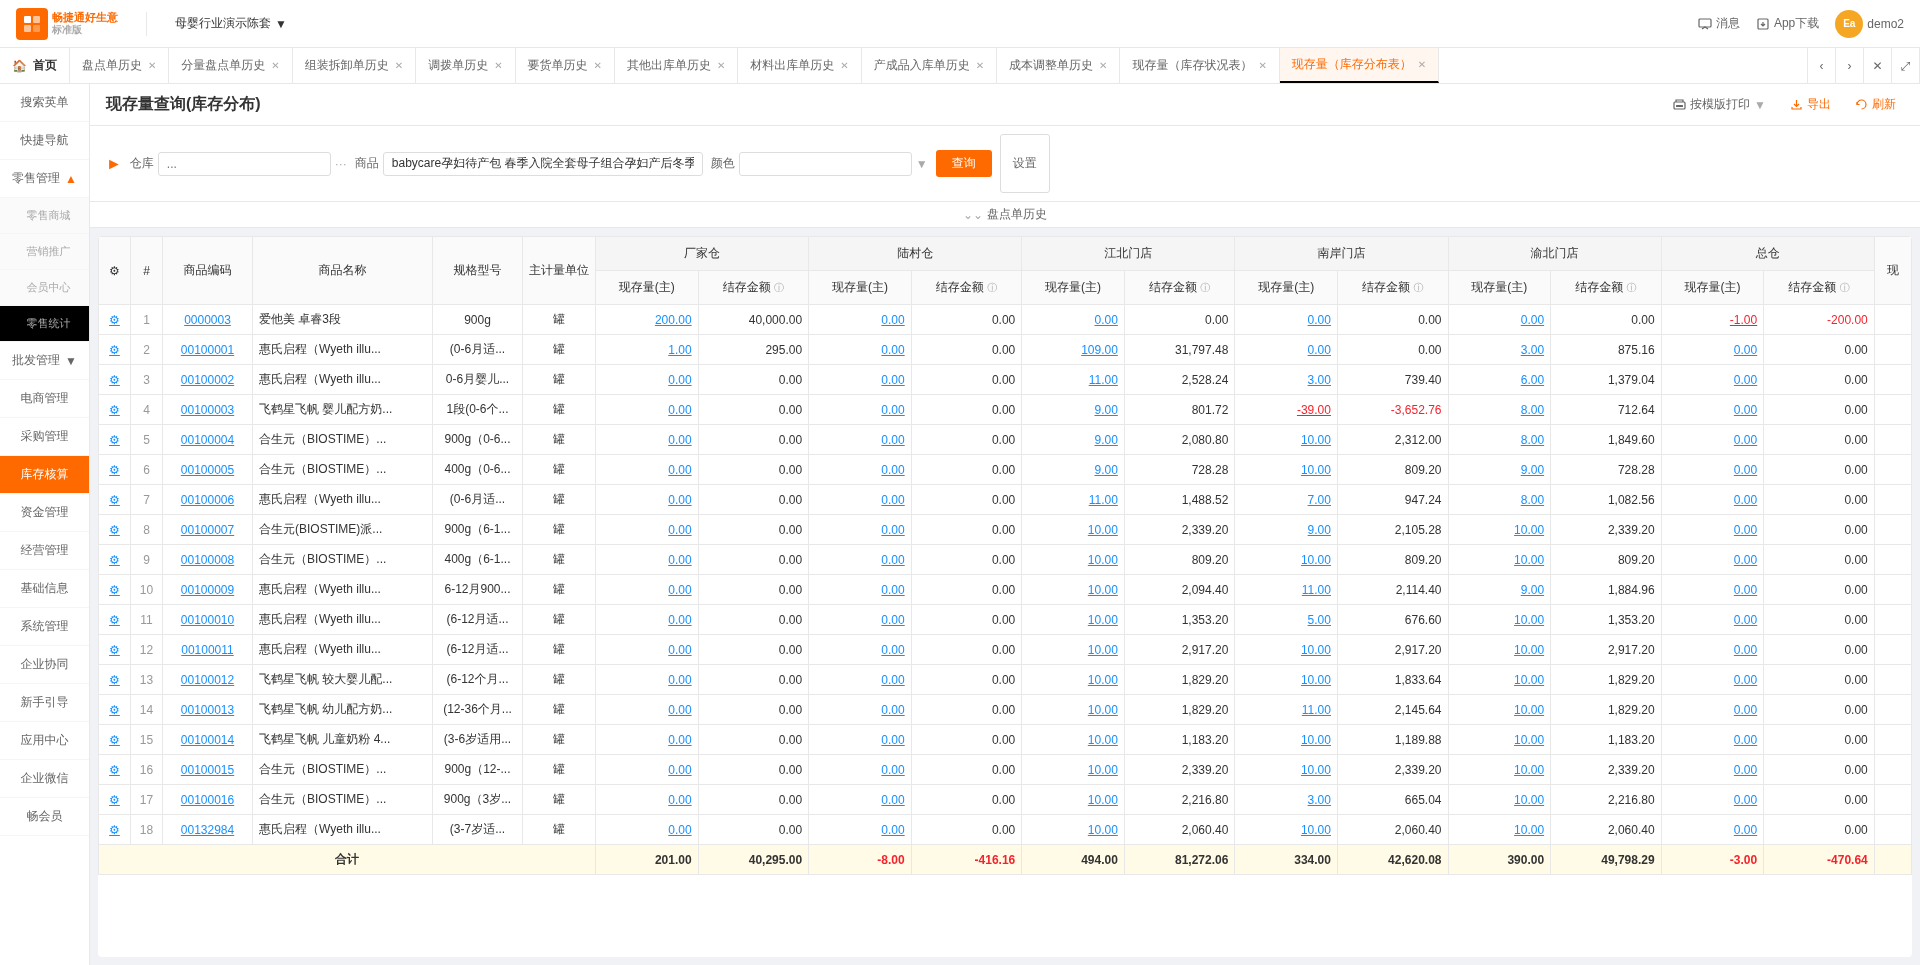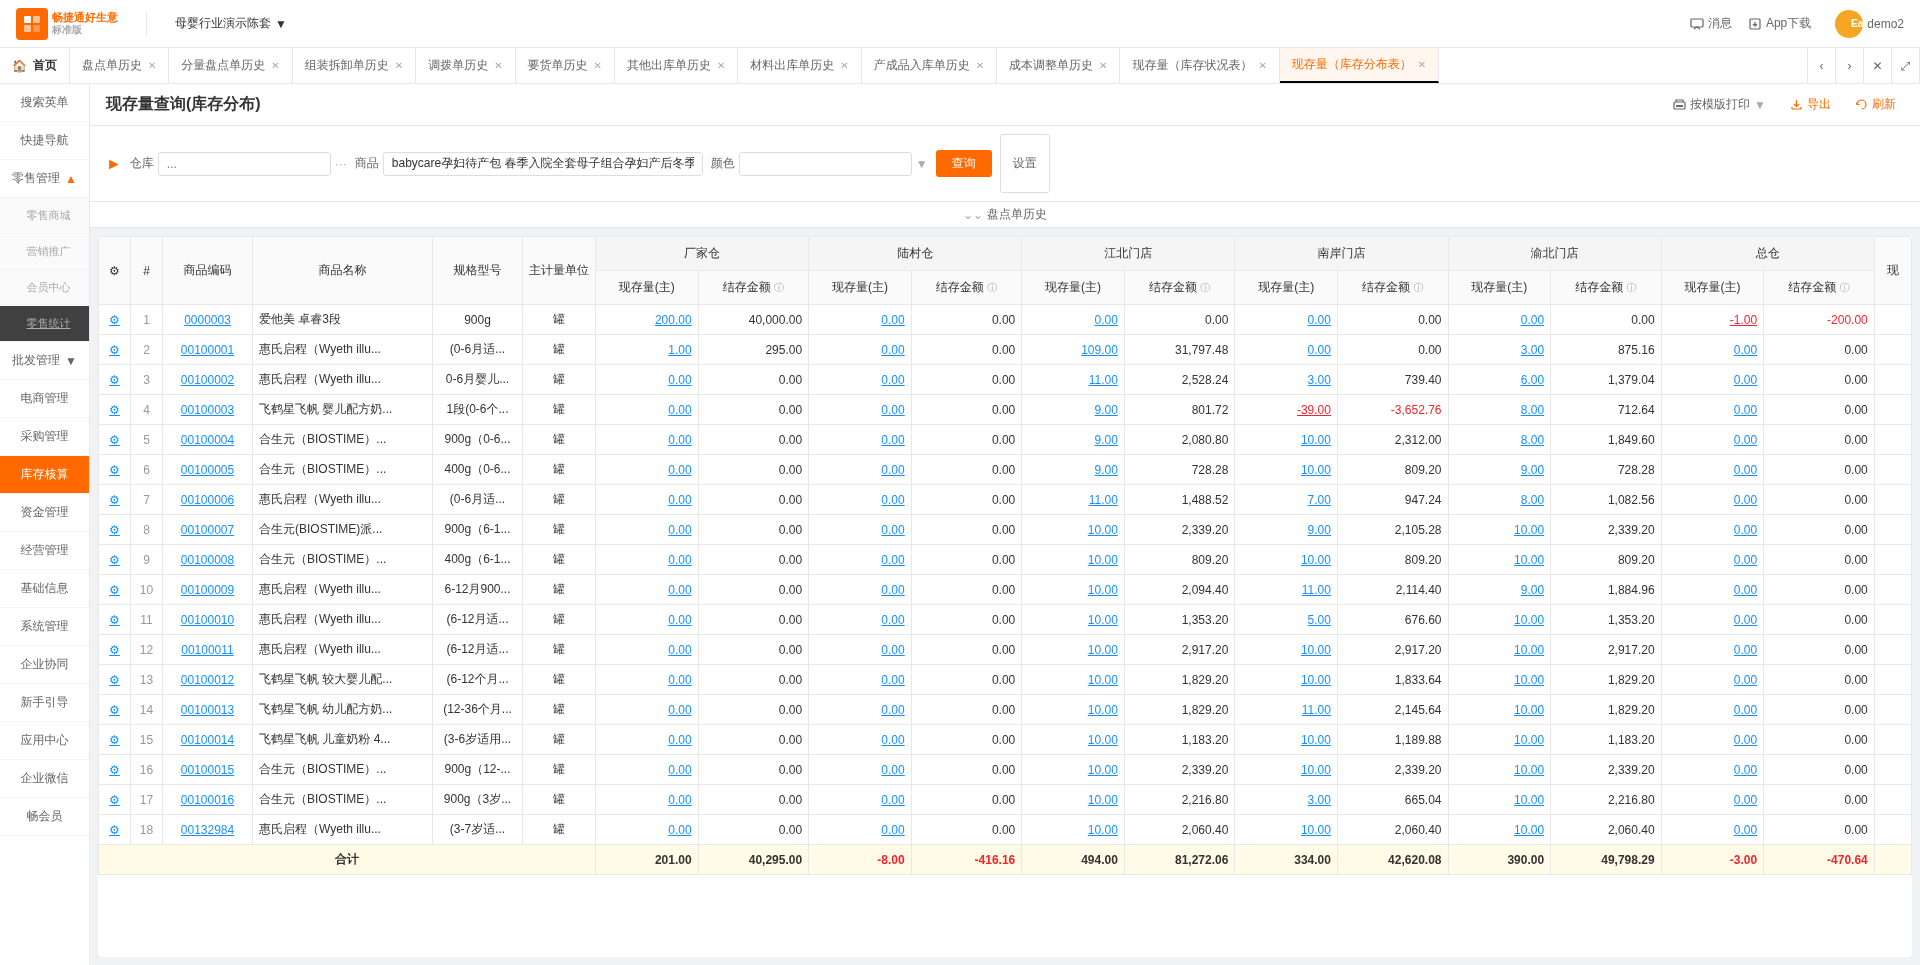--- a/index.html
+++ b/index.html
@@ -5,21 +5,21 @@
     * { box-sizing: border-box; margin: 0; padding: 0; }
     body { font-family: 'Microsoft YaHei', Arial, sans-serif; font-size: 12px; background: #f0f2f5; color: #333; overflow: hidden; }
     
     
     .top-bar { height: 48px; background: #fff; display: flex; align-items: center; justify-content: space-between; padding: 0 16px; border-bottom: 1px solid #e8e8e8; }
     .top-bar-left { display: flex; align-items: center; gap: 20px; justify-content: flex-end; }
     .logo-area { display: flex; align-items: center; gap: 4px; font-size: 13px; font-weight: bold; color: #ff6a00; }
     .logo-icon { width: 32px; height: 32px; background: #ff6a00; border-radius: 4px; display: flex; align-items: center; justify-content: center; color: #fff; font-size: 10px; }
     .top-bar-right { display: flex; align-items: center; gap: 16px; color: #666; font-size: 12px; }
     .top-bar-right span { display: flex; align-items: center; gap: 4px; cursor: pointer; }
-    .avatar { width: 28px; height: 28px; border-radius: 50%; background: #ccc; display: flex; align-items: center; justify-content: flex-end; overflow: hidden; margin-left: 8px; }
+    .avatar { width: 28px; height: 28px; border-radius: 50%; background: #ccc; display: flex; align-items: center; justify-content: center; overflow: hidden; }
 
     
     .tab-bar { height: 36px; background: #fff; display: flex; align-items: center; border-bottom: 1px solid #e8e8e8; overflow: hidden; position: relative; }
     .tab-bar-inner { display: flex; align-items: stretch; height: 100%; overflow: hidden; flex: 1; }
     .tab-item { display: flex; align-items: center; padding: 0 12px; border-right: 1px solid #e8e8e8; cursor: pointer; white-space: nowrap; font-size: 12px; color: #666; gap: 6px; height: 100%; position: relative; }
     .tab-item.home { background: #fff; color: #333; font-weight: bold; }
     .tab-item.active { background: #fff6f0; color: #ff6a00; border-bottom: 2px solid #000000; }
     .tab-item .close-btn { font-size: 10px; color: #aaa; cursor: pointer; }
     .tab-nav-btns { display: flex; align-items: center; border-left: 1px solid #e8e8e8; }
     .tab-nav-btn { width: 28px; height: 36px; display: flex; align-items: center; justify-content: center; cursor: pointer; color: #666; border-right: 1px solid #e8e8e8; }
@@ -199,21 +199,21 @@
     </div>
     <div class="sidebar-item" style="padding-left:16px;font-size:11px;color:#aaa;background:#fafafa;">
       <span>零售商城</span>
     </div>
     <div class="sidebar-item" style="padding-left:16px;font-size:11px;color:#aaa;background:#fafafa;">
       <span>营销推广</span>
     </div>
     <div class="sidebar-item" style="padding-left:16px;font-size:11px;color:#aaa;background:#fafafa;">
       <span>会员中心</span>
     </div>
-    <div class="sidebar-item" style="padding-left:16px;font-size:11px;color:#aaa;background:#404040;text-decoration:underline;">
+    <div class="sidebar-item" style="padding-left:16px;font-size:11px;color:#aaa;background:#000000;">
       <span>零售统计</span>
     </div>
     <div class="sidebar-item has-sub">
       <span>批发管理</span>
       <span>▼</span>
     </div>
     <div class="sidebar-item">
       <span>电商管理</span>
     </div>
     <div class="sidebar-item">

